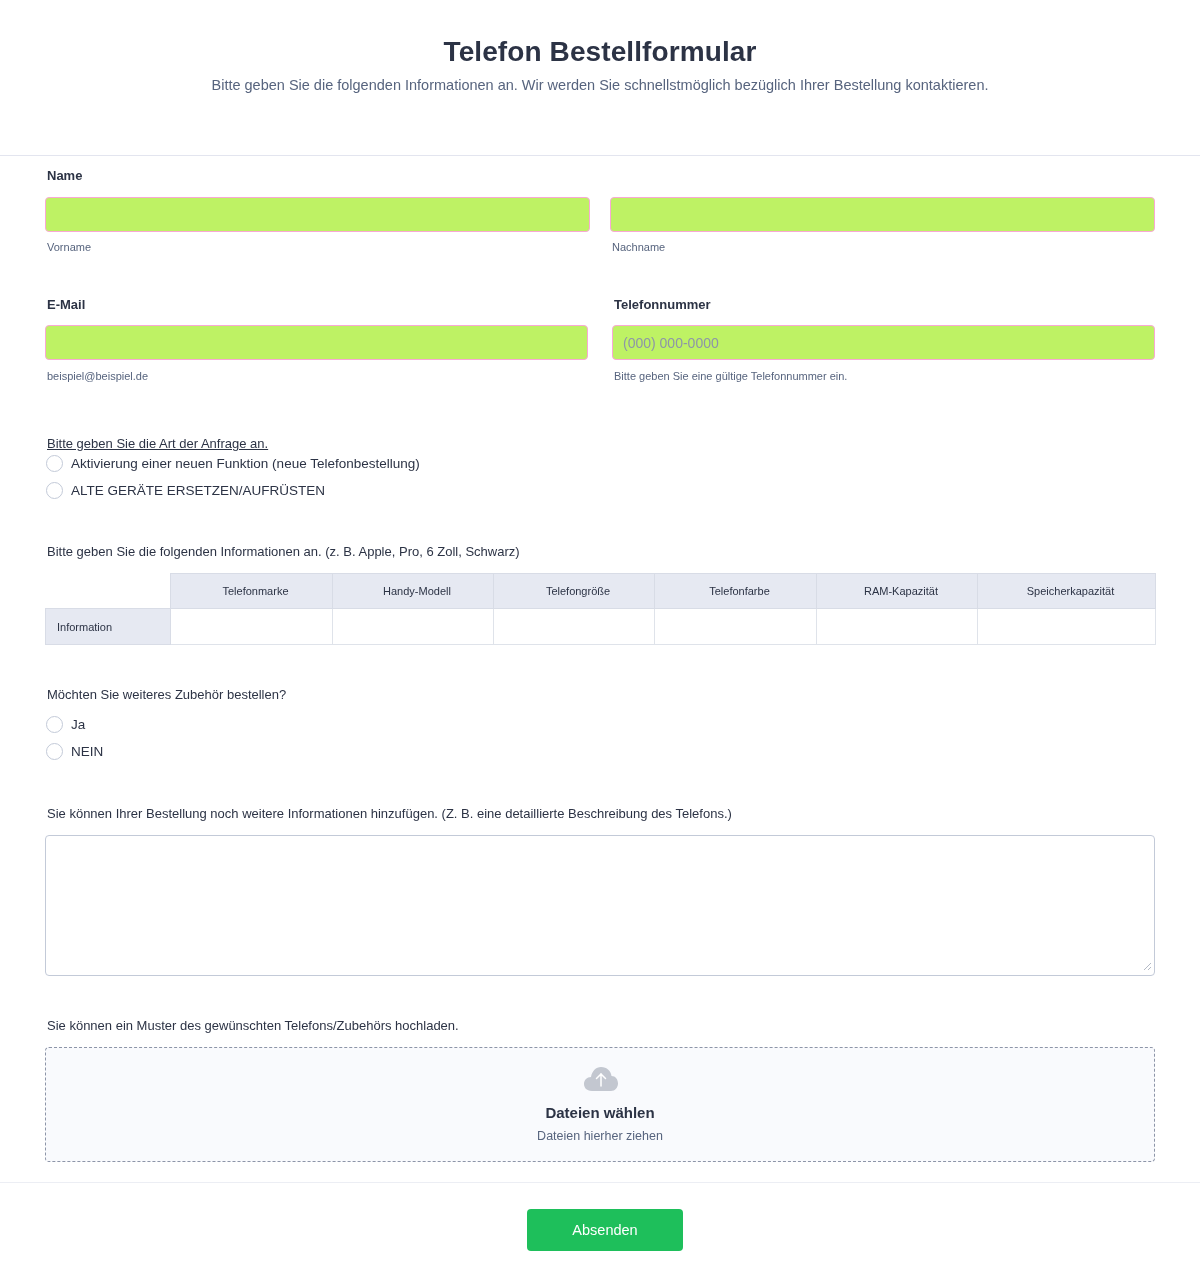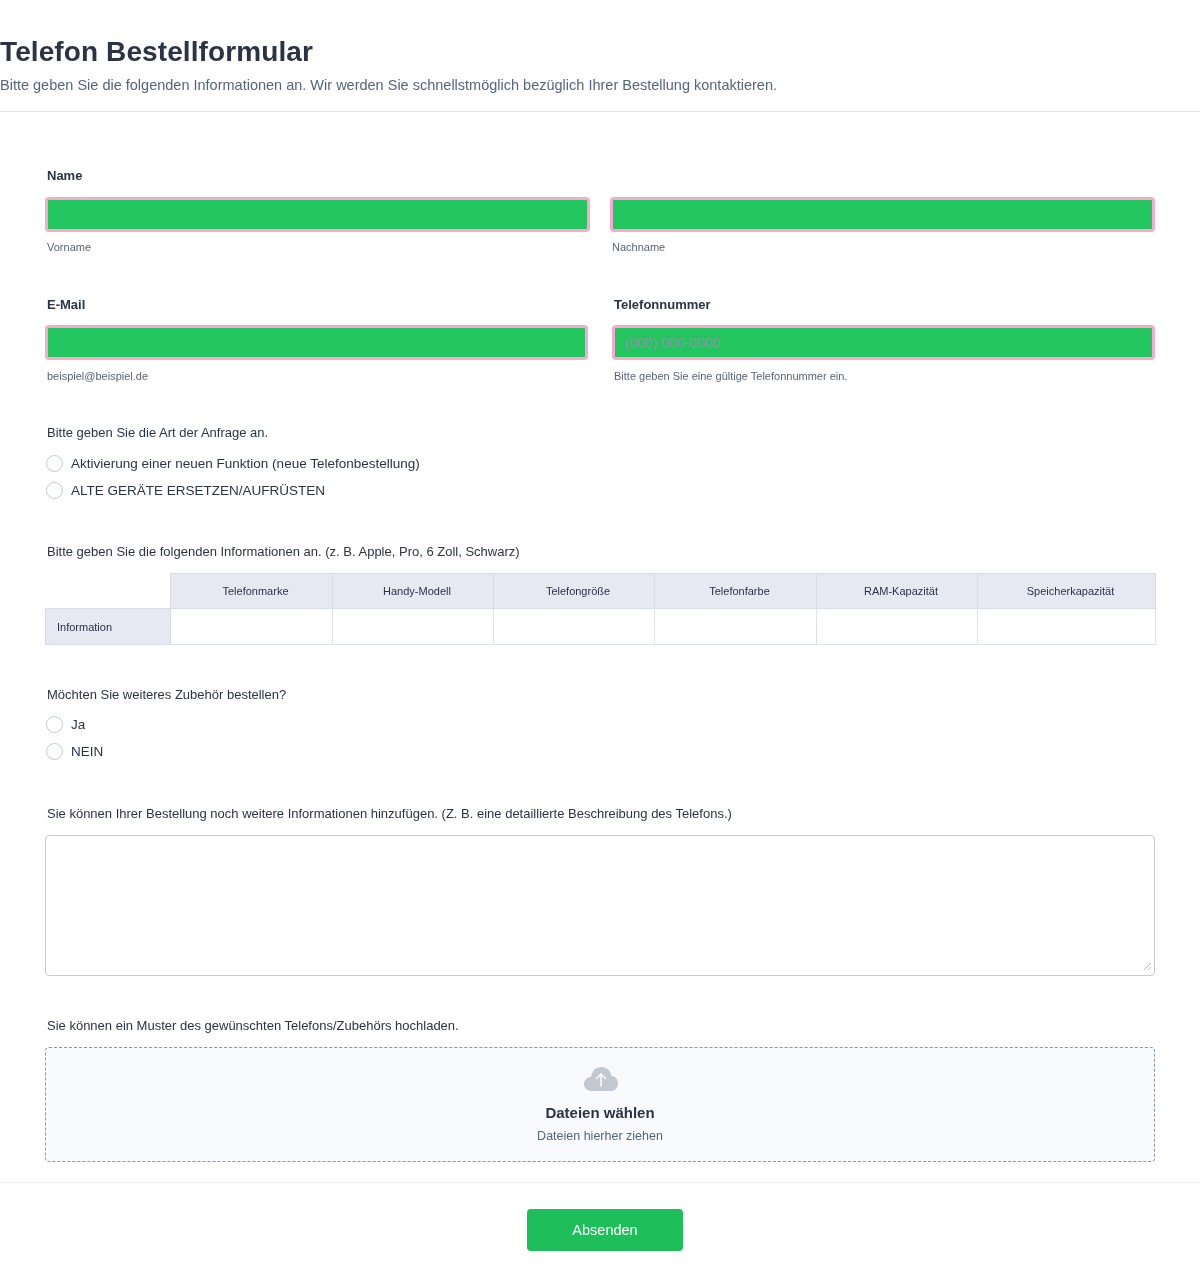--- a/index.html
+++ b/index.html
@@ -8,43 +8,44 @@
       height: 1285px;
       background: #ffffff;
       font-family: "Liberation Sans", "DejaVu Sans", sans-serif;
       color: #2c3345;
       overflow: hidden;
     }
     .page { position: relative; width: 1200px; height: 1285px; background: #fff; }
 
     
     .form-header {
-      position: absolute; left: 0; top: 0; width: 1200px; height: 112px;
+      position: absolute; left: 0; top: 0; width: 1200px; height: 156px;
       border-bottom: 1px solid #e3e5ef;
+      text-align: center;
     }
     .form-title {
       position: absolute; left: 0; right: 0; top: 36px;
       font-size: 28px; font-weight: bold; color: #2c3345; letter-spacing: 0.1px;
     }
     .form-subtitle {
       position: absolute; left: 0; right: 0; top: 77px;
       font-size: 14.5px; color: #57647e;
     }
 
     
     .q-label {
       position: absolute; font-size: 13px; color: #2c3345; font-weight: normal;
     }
     .q-label.strong { font-weight: bold; color: #2c3345; }
     .sub-label {
       position: absolute; font-size: 11px; color: #57647e;
     }
     .text-input {
       position: absolute; height: 35px;
-      border: 3px solid #f9a8d4; border-radius: 4px; background: #22c55e;
+      border: 1px solid #f9a8d4; border-radius: 4px; background: #bef264;
       font-size: 14px; color: #2c3345;
       padding: 0 10px;
       font-family: "Liberation Sans", sans-serif;
       outline: none;
     }
     .text-input::placeholder { color: #8d95a8; }
 
     
     .radio-row {
       position: absolute; left: 46px; display: flex; align-items: center; height: 20px;
@@ -125,21 +126,21 @@
   <div class="sub-label" style="left:612px; top:241px;">Nachname</div>
 
   <div class="q-label strong" style="left:47px; top:297px;">E-Mail</div>
   <input class="text-input" type="email" style="left: 45px; top: 325px; width: 543px;" value="">
   <div class="sub-label" style="left:47px; top:370px;">beispiel@beispiel.de</div>
 
   <div class="q-label strong" style="left:614px; top:297px;">Telefonnummer</div>
   <input class="text-input" type="tel" style="left: 612px; top: 325px; width: 543px;" placeholder="(000) 000-0000">
   <div class="sub-label" style="left:614px; top:370px;">Bitte geben Sie eine gültige Telefonnummer ein.</div>
 
-  <div class="q-label" style="left:47px; top:425px;">Bitte geben Sie die Art der Anfrage an.</div>
+  <div class="q-label" style="left:47px; top:436px;text-decoration:underline;">Bitte geben Sie die Art der Anfrage an.</div>
   <label class="radio-row" style="top:453px;">
     <span class="radio-circle"></span>
     <span class="radio-text">Aktivierung einer neuen Funktion (neue Telefonbestellung)</span>
   </label>
   <label class="radio-row" style="top:480px;">
     <span class="radio-circle"></span>
     <span class="radio-text">ALTE GERÄTE ERSETZEN/AUFRÜSTEN</span>
   </label>
 
   <div class="q-label" style="left:47px; top:544px;">Bitte geben Sie die folgenden Informationen an. (z. B. Apple, Pro, 6 Zoll, Schwarz)</div>

